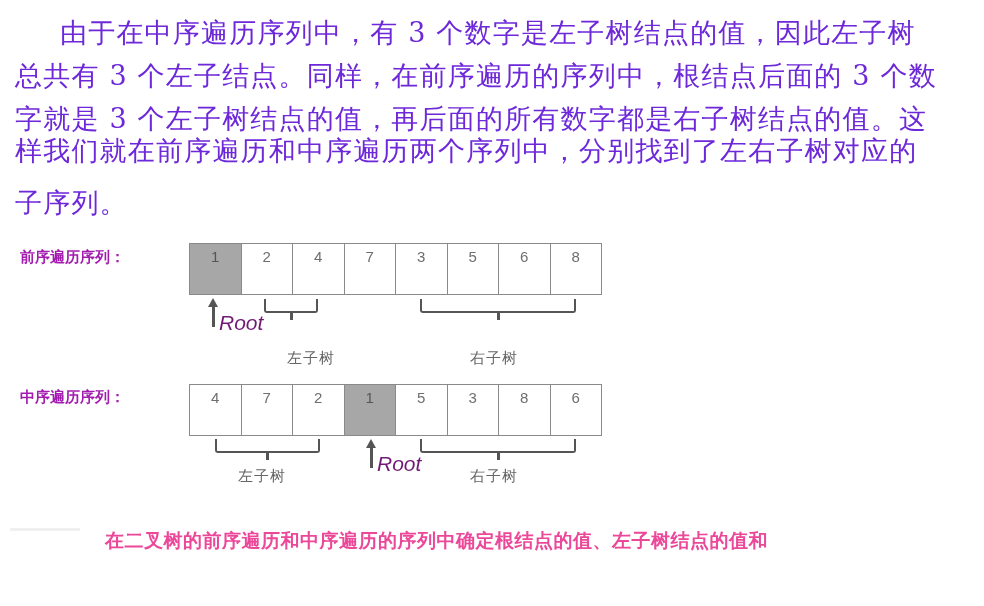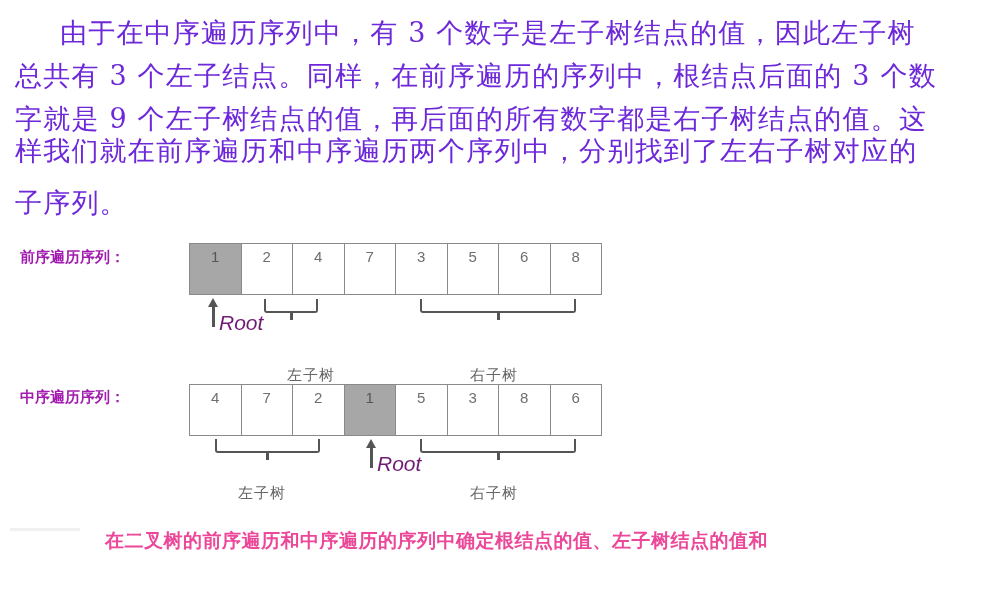--- a/index.html
+++ b/index.html
@@ -24,34 +24,34 @@
     font-family: "Liberation Sans", "DejaVu Sans", sans-serif; font-size: 15px; color: #6e6e6e;
     padding-top: 4px; background: #ffffff;
   }
   .cell:last-child { border-right: none; }
   .cell.root { background: #a7a7a7; color: #555; }
   .brace { position: absolute; height: 14px; border: 2.5px solid #555; border-top: none; box-sizing: border-box; border-radius: 0 0 3px 3px; }
   .brace-tick { position: absolute; width: 2.5px; height: 8px; background: #555; }
   .arrow { position: absolute; width: 2.5px; background: #555; }
   .arrow-head { position: absolute; width: 0; height: 0; border-left: 5px solid transparent; border-right: 5px solid transparent; border-bottom: 9px solid #555; }
   .root-text { position: absolute; font-family: "Liberation Sans", "DejaVu Sans", sans-serif; font-size: 21px; color: #701a75; font-style: italic; }
-  .subtree-label { position: absolute; font-family: "DejaVu Sans", "Liberation Sans", sans-serif; font-size: 15px; color: #666; letter-spacing: 1px; margin-top: 17px; }
+  .subtree-label { position: absolute; font-family: "DejaVu Sans", "Liberation Sans", sans-serif; font-size: 15px; color: #666; letter-spacing: 1px; }
   .caption-line {
     position: absolute; font-family: "DejaVu Sans", "Liberation Sans", sans-serif; font-weight: bold;
     font-size: 19px; color: #ec4899; white-space: nowrap; letter-spacing: 0.5px;
   }
   .caption-marker { position: absolute; left: 10px; top: 528px; width: 70px; height: 3px; background: #f0f0f0; }
 </style>
 </head>
 <body>
 
 <div>
   <div class="para-line" style="top:18px; left:60px;">由于在中序遍历序列中，有 3 个数字是左子树结点的值，因此左子树</div>
   <div class="para-line" style="top:61px;">总共有 3 个左子结点。同样，在前序遍历的序列中，根结点后面的 3 个数</div>
-  <div class="para-line" style="top:104px;">字就是 9 个左子树结点的值，再后面的所有数字都是右子树结点的值。这</div>
+  <div class="para-line" style="top:104px;">字就是 3 个左子树结点的值，再后面的所有数字都是右子树结点的值。这</div>
   <div class="para-line" style="top:136px;">样我们就在前序遍历和中序遍历两个序列中，分别找到了左右子树对应的</div>
   <div class="para-line" style="top:188px;text-align:center;">子序列。</div>
 </div>
 
 <div>
 
   <div class="seq-label" style="top:248px;">前序遍历序列：</div>
   <div class="seq-row" style="top:243px;">
     <div class="cell root">1</div>
     <div class="cell">2</div>

